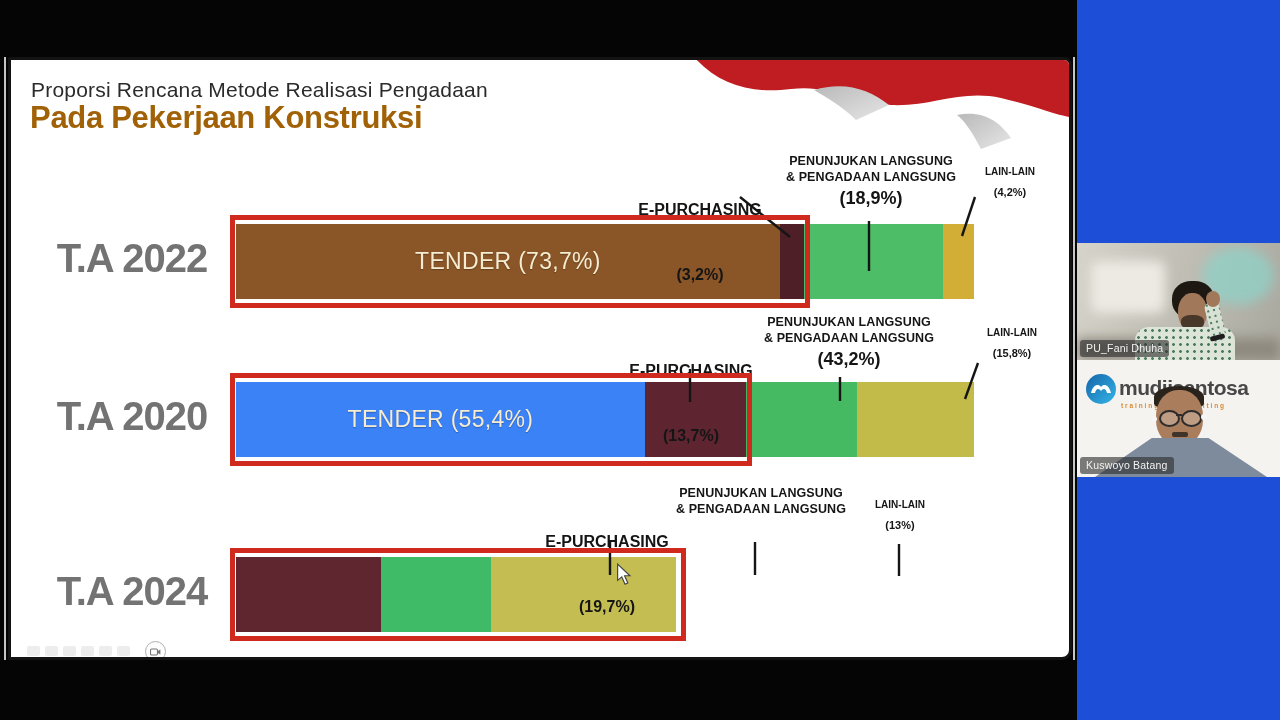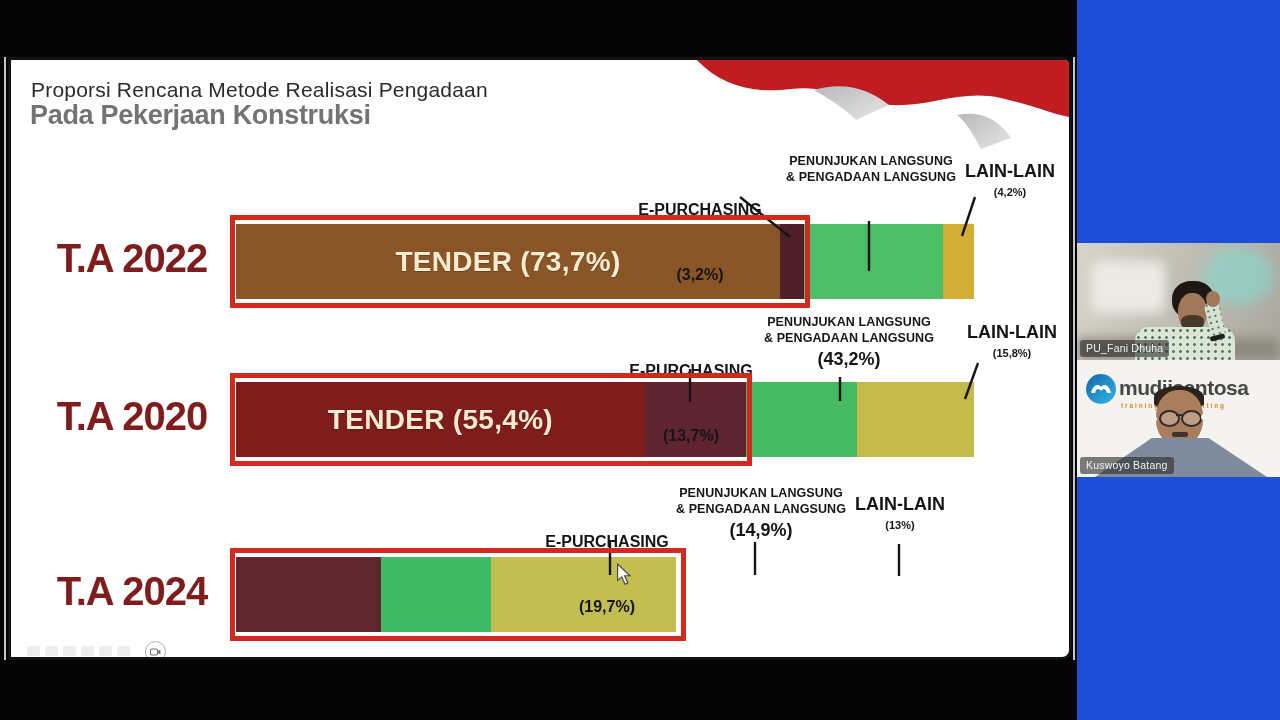--- a/index.html
+++ b/index.html
@@ -2,38 +2,38 @@
 <html><head>
 <meta charset="utf-8">
 <style>
   html,body{margin:0;padding:0;background:#000;width:1280px;height:720px;overflow:hidden;
     font-family:"Liberation Sans",sans-serif;}
   .page{position:relative;width:1280px;height:720px;background:#050505;}
   .edge-strip{position:absolute;top:57px;height:603px;width:2px;background:#e9e9e9;opacity:.85;}
   .slide{position:absolute;left:8px;top:57px;width:1064px;height:603px;background:#fff;
     border:3px solid #131313;box-sizing:border-box;border-radius:2px 8px 10px 2px;overflow:hidden;}
   .title1{position:absolute;left:20px;top:18px;font-size:21px;font-weight:500;color:#2b2b2b;letter-spacing:.2px;}
-  .title2{position:absolute;left:19px;top:40px;font-size:27px;font-weight:800;color:#737373;letter-spacing:-.3px;}
+  .title2{position:absolute;left:19px;top:40px;font-size:31px;font-weight:800;color:#a16207;letter-spacing:-.3px;}
   .flag{position:absolute;right:0;top:-3px;}
   #chart{position:absolute;inset:0;}
   .cat-label{position:absolute;left:26px;width:190px;text-align:center;font-size:40px;font-weight:800;
-    color:#7f1d1d;letter-spacing:-1px;}
+    color:#737373;letter-spacing:-1px;}
   .bar{position:absolute;height:75px;display:flex;z-index:1;}
   .seg{height:100%;display:flex;align-items:center;justify-content:center;}
-  .tender-label{color:#f6ecd2;font-size:28px;font-weight:700;letter-spacing:.3px;
+  .tender-label{color:#f6ecd2;font-size:23px;font-weight:400;letter-spacing:.3px;
     text-shadow:0 1px 1px rgba(0,0,0,.25);white-space:nowrap;text-align:right;}
   .red-box{position:absolute;height:93px;border:5px solid #d02a1e;box-sizing:border-box;
     background:transparent;z-index:5;pointer-events:none;}
   .lbl{position:absolute;transform:translateX(-50%);text-align:center;color:#151515;font-weight:800;
     white-space:nowrap;z-index:3;}
   .lbl span{display:block;}
   .s1{font-size:16px;line-height:21px;margin-top:44px;}
   .s2{font-size:12.5px;line-height:16px;letter-spacing:.1px;}
   .s3{font-size:18px;line-height:26px;}
-  .s4{font-size:18px;line-height:19px;}
+  .s4{font-size:10px;line-height:19px;}
   .s5{font-size:11px;line-height:22px;}
   #leaders{position:absolute;inset:0;z-index:4;pointer-events:none;}
   .toolbar{position:absolute;left:8px;top:580px;height:22px;z-index:6;}
   .tool-faded{position:absolute;top:6px;width:13px;height:10px;background:#777;opacity:.13;border-radius:2px;}
   .cam-btn{position:absolute;left:126px;top:1px;width:19px;height:19px;border:1px solid #9a9a9a;
     border-radius:50%;background:#fdfdfd;opacity:.8;display:flex;align-items:center;justify-content:center;}
   .panel{position:absolute;left:1077px;top:0;width:203px;height:720px;background:#1d4ed8;}
   .thumb{position:absolute;left:0;width:203px;height:117px;overflow:hidden;background:#222;}
   .name-tag{position:absolute;left:3px;bottom:3px;background:rgba(45,45,45,.62);color:#f2f2f2;
     font-size:10.5px;padding:2px 6px 3px 6px;border-radius:3px;z-index:9;letter-spacing:.2px;}
@@ -110,28 +110,29 @@
           <div class="seg" style="width: 4.2%; background: rgb(210, 174, 55);"></div>
         </div>
         <div class="red-box" style="top: 155px; left: 219px; width: 579.522px;"></div>
         <div class="lbl" style="left: 689px; top: 95px;">
           <span class="s1">E-PURCHASING</span>
           <span class="s1">(3,2%)</span>
         </div>
         <div class="lbl" style="left: 860px; top: 93px;">
           <span class="s2">PENUNJUKAN LANGSUNG</span>
           <span class="s2">&amp; PENGADAAN LANGSUNG</span>
+          <span class="s3">(18,9%)</span>
         </div>
         <div class="lbl" style="left: 999px; top: 102px;">
           <span class="s4">LAIN-LAIN</span>
           <span class="s5">(4,2%)</span>
         </div>
         <div class="cat-label" style="top: 334px;">T.A 2020</div>
         <div class="bar" style="top: 322px; left: 225px; width: 738px; height: 75px;">
-          <div class="seg" style="width: 55.4%; background: #7f1d1d;">
+          <div class="seg" style="width: 55.4%; background: #3b82f6;">
             <span class="tender-label">TENDER (55,4%)</span>
           </div>
           <div class="seg" style="width: 13.7%; background: rgb(94, 37, 49);"></div>
           <div class="seg" style="width: 15.1%; background: rgb(70, 186, 98);"></div>
           <div class="seg" style="width: 15.8%; background: rgb(194, 187, 73);"></div>
         </div>
         <div class="red-box" style="top: 313px; left: 219px; width: 521.958px;"></div>
         <div class="lbl" style="left: 680px; top: 256px;">
           <span class="s1">E-PURCHASING</span>
           <span class="s1">(13,7%)</span>
@@ -152,21 +153,20 @@
           <div class="seg" style="width: 25%; background: rgb(195, 189, 82);"></div>
         </div>
         <div class="red-box" style="top: 488px; left: 219px; width: 455.538px;"></div>
         <div class="lbl" style="left: 596px; top: 427px;">
           <span class="s1">E-PURCHASING</span>
           <span class="s1">(19,7%)</span>
         </div>
         <div class="lbl" style="left: 750px; top: 425px;">
           <span class="s2">PENUNJUKAN LANGSUNG</span>
           <span class="s2">&amp; PENGADAAN LANGSUNG</span>
-          <span class="s3">(14,9%)</span>
         </div>
         <div class="lbl" style="left: 889px; top: 435px;">
           <span class="s4">LAIN-LAIN</span>
           <span class="s5">(13%)</span>
         </div>
       </div>
 
     <div class="toolbar">
       <div class="tool-faded" style="left:8px"></div>
       <div class="tool-faded" style="left:26px"></div>

